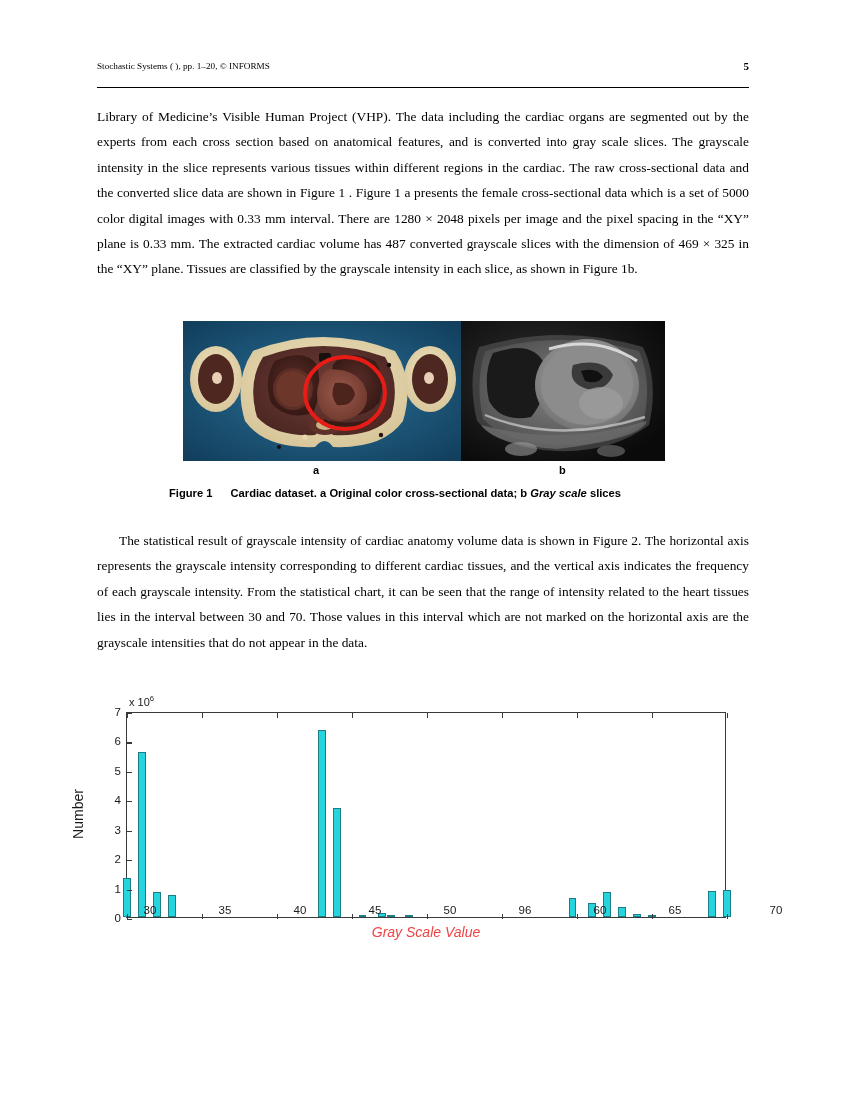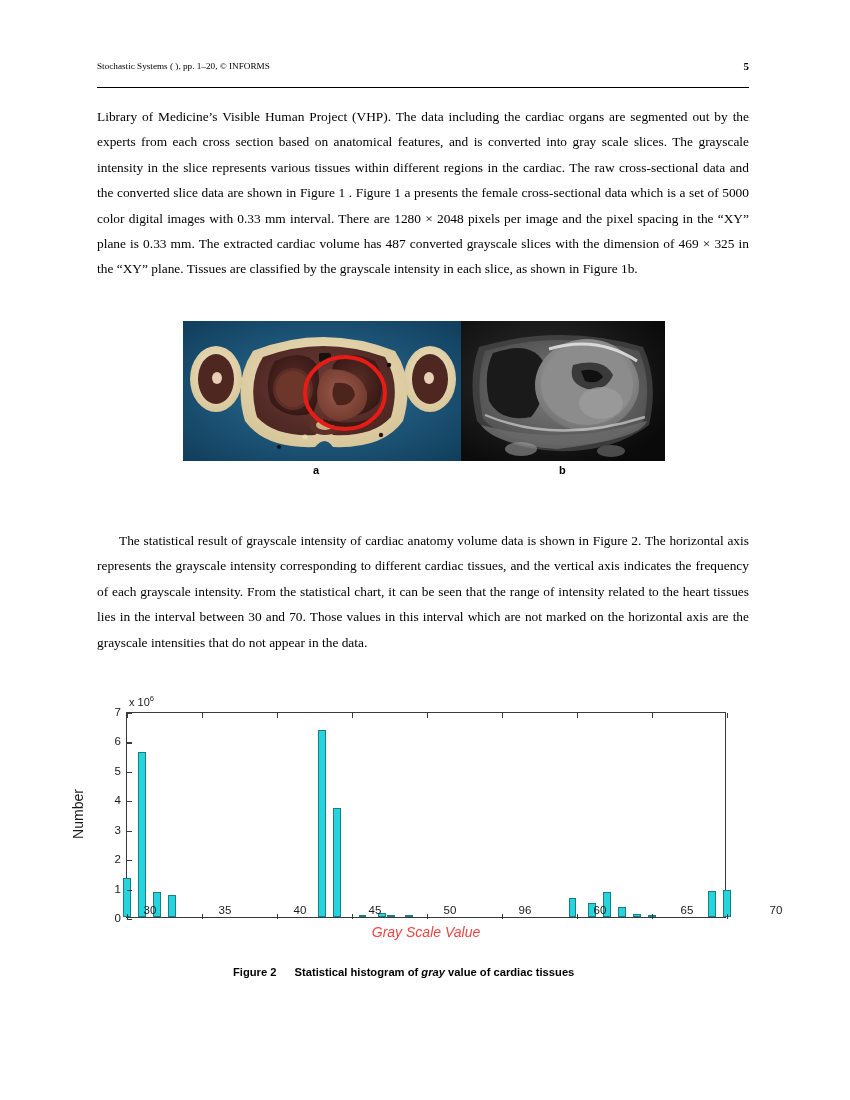--- a/index.html
+++ b/index.html
@@ -360,20 +360,23 @@
         <ellipse cx="150" cy="130" rx="14" ry="6" fill="#8a8a8a" opacity="0.5"></ellipse>
       </svg>
     </div>
   </div>
 
   <div class="fig1-labels">
     <span class="fig1-label-a">a</span>
     <span class="fig1-label-b">b</span>
   </div>
 
+  <div class="fig-caption fig1-caption">
+    <span class="cap-label">Figure 1</span><span>Cardiac dataset. a Original color cross-sectional data; b </span><i>Gray scale</i><span> slices</span>
+  </div>
 
   <div class="para p2">The statistical result of grayscale intensity of cardiac anatomy volume data is shown in Figure 2. The horizontal axis represents the grayscale intensity corresponding to different cardiac tissues, and the vertical axis indicates the frequency of each grayscale intensity. From the statistical chart, it can be seen that the range of intensity related to the heart tissues lies in the interval between 30 and 70. Those values in this interval which are not marked on the horizontal axis are the grayscale intensities that do not appear in the data.</div>
 
   <div class="chart">
     <div class="axis-exponent">
       <span>x 10</span><sup>6</sup>
     </div>
     <div class="ylabel">Number</div>
     <div class="xlabel">Gray Scale Value</div>
 
@@ -440,22 +443,19 @@
         <div class="ytick-label" style="top: 18px; left: 0px;">7</div>
       </div>
     <div id="xlabels">
         <div class="xtick-label" style="left: 27px;">30</div>
         <div class="xtick-label" style="left: 102px;">35</div>
         <div class="xtick-label" style="left: 177px;">40</div>
         <div class="xtick-label" style="left: 252px;">45</div>
         <div class="xtick-label" style="left: 327px;">50</div>
         <div class="xtick-label" style="left: 402px;">96</div>
         <div class="xtick-label" style="left: 477px;">60</div>
-        <div class="xtick-label" style="left: 564px;">65</div>
+        <div class="xtick-label" style="left: 552px;">65</div>
         <div class="xtick-label" style="left: 653px;">70</div>
       </div>
   </div>
 
-  <div class="fig-caption fig2-caption">
-    <span class="cap-label">Figure 2</span><span>Statistical histogram of </span><i>gray</i><span> value of cardiac tissues</span>
-  </div>
 
 </div>
 
 </body></html>

